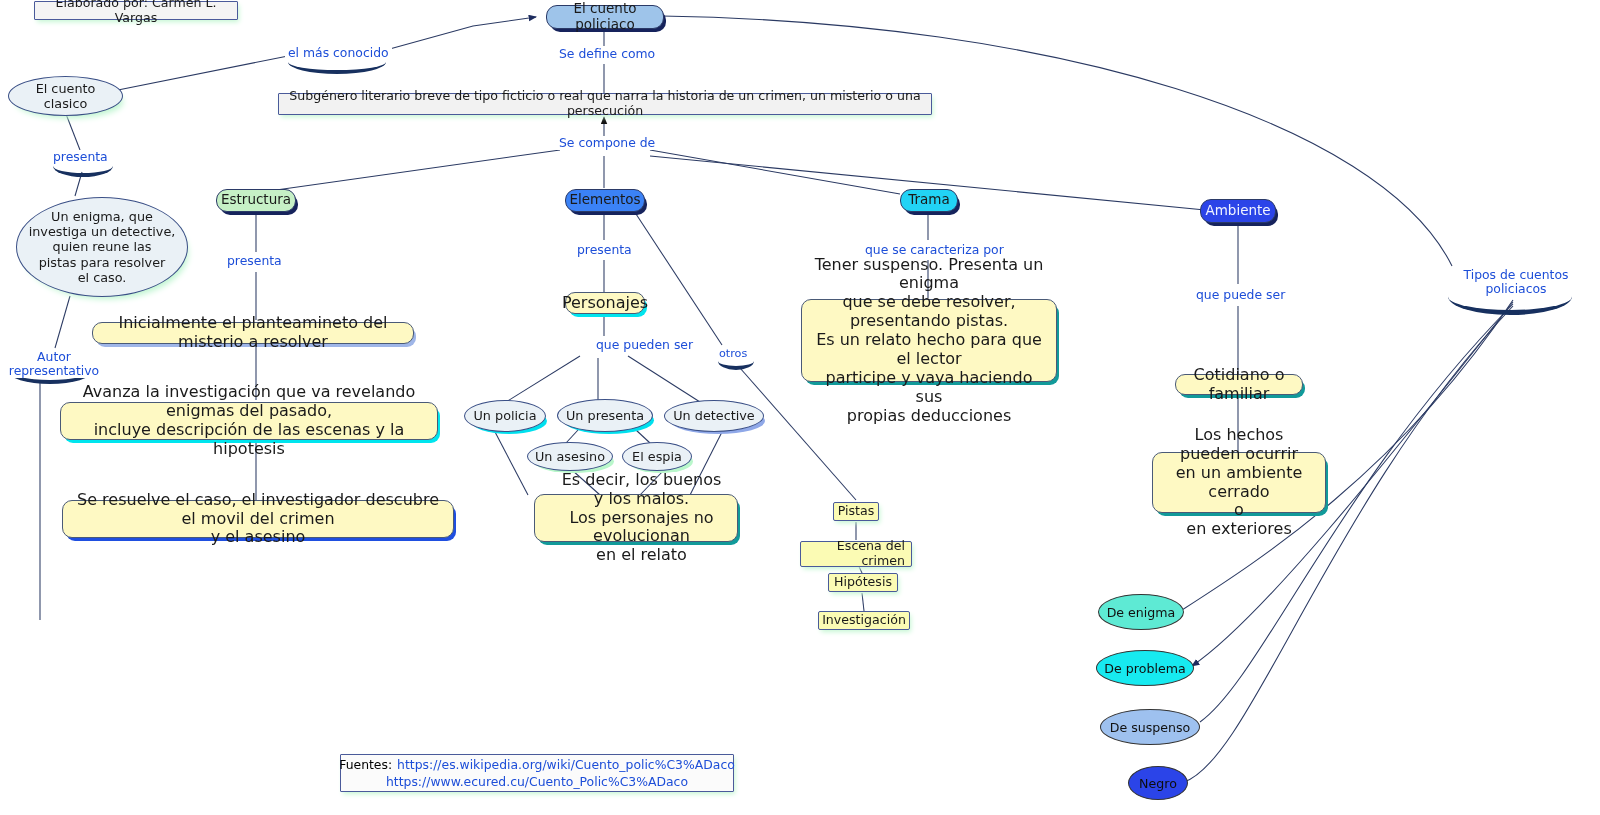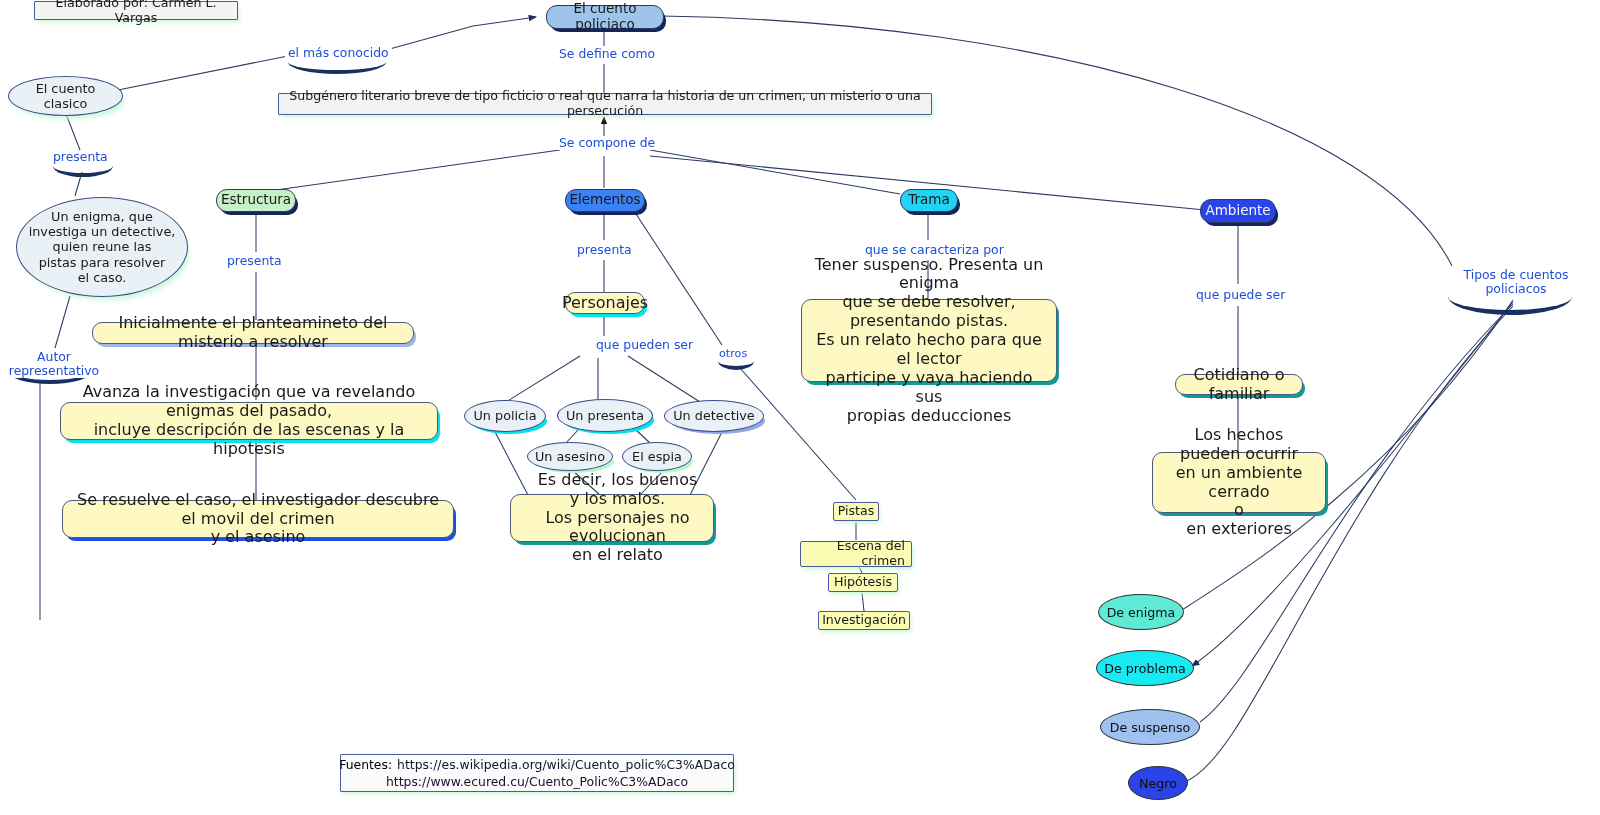--- a/index.html
+++ b/index.html
@@ -116,21 +116,21 @@
   }
 
   
   .swoosh{
     position:absolute;
     border:0 solid transparent;
     border-bottom:4px solid #17305f;
     border-radius:50%;
     z-index:2;
   }
-  a{color:#0f172a;text-decoration:none;}
+  a{color:#1d4ed8;text-decoration:none;}
 </style>
 </head>
 <body>
 
 <div id="canvas">
 
   <svg id="links" viewBox="0 0 1600 815">
     <defs>
       <marker id="arrow" markerWidth="9" markerHeight="9" refX="7" refY="3.2" orient="auto" markerUnits="strokeWidth">
         <path d="M0,0 L8,3.2 L0,6.4 z" fill="#1d2c5e"></path>
@@ -230,21 +230,21 @@
   <div class="node pill sh-navy" style="left:565px;top:189px;width:80px;height:23px;background:#3b82f6;">Elementos</div>
 
   <div class="node rbox sh-cyan" style="left:565px;top:292px;width:80px;height:22px;">Personajes</div>
 
   <div class="node ell sh-cyan" style="left:464px;top:400px;width:82px;height:32px;">Un policia</div>
   <div class="node ell sh-cyan" style="left:557px;top:399px;width:96px;height:33px;">Un presenta</div>
   <div class="node ell sh-blue" style="left:664px;top:400px;width:100px;height:32px;">Un detective</div>
   <div class="node ell sh-green" style="left:527px;top:442px;width:86px;height:29px;">Un asesino</div>
   <div class="node ell sh-green" style="left:622px;top:442px;width:70px;height:29px;">El espia</div>
 
-  <div class="node rbox sh-teal" style="left:510px;top:494px;width:204px;height:48px;padding-left:20px;">Es decir, los buenos y los malos.
+  <div class="node rbox sh-teal" style="left:534px;top:494px;width:204px;height:48px;padding-left:20px;">Es decir, los buenos y los malos.
 Los personajes no evolucionan
 en el relato</div>
 
   <div class="node ybox sh-greensoft" style="left:833px;top:502px;width:46px;height:19px;">Pistas</div>
   <div class="node ybox sh-greensoft" style="left:800px;top:541px;width:112px;height:26px;">Escena del crimen</div>
   <div class="node ybox sh-greensoft" style="left:828px;top:573px;width:70px;height:19px;">Hipótesis</div>
   <div class="node ybox sh-greensoft" style="left:818px;top:611px;width:92px;height:19px;">Investigación</div>
 
   <div class="node pill sh-navy" style="left:900px;top:189px;width:58px;height:23px;background:#22d3f5;">Trama</div>
   <div class="node rbox sh-teal" style="left:801px;top:299px;width:256px;height:83px;">Tener suspenso. Presenta un enigma

